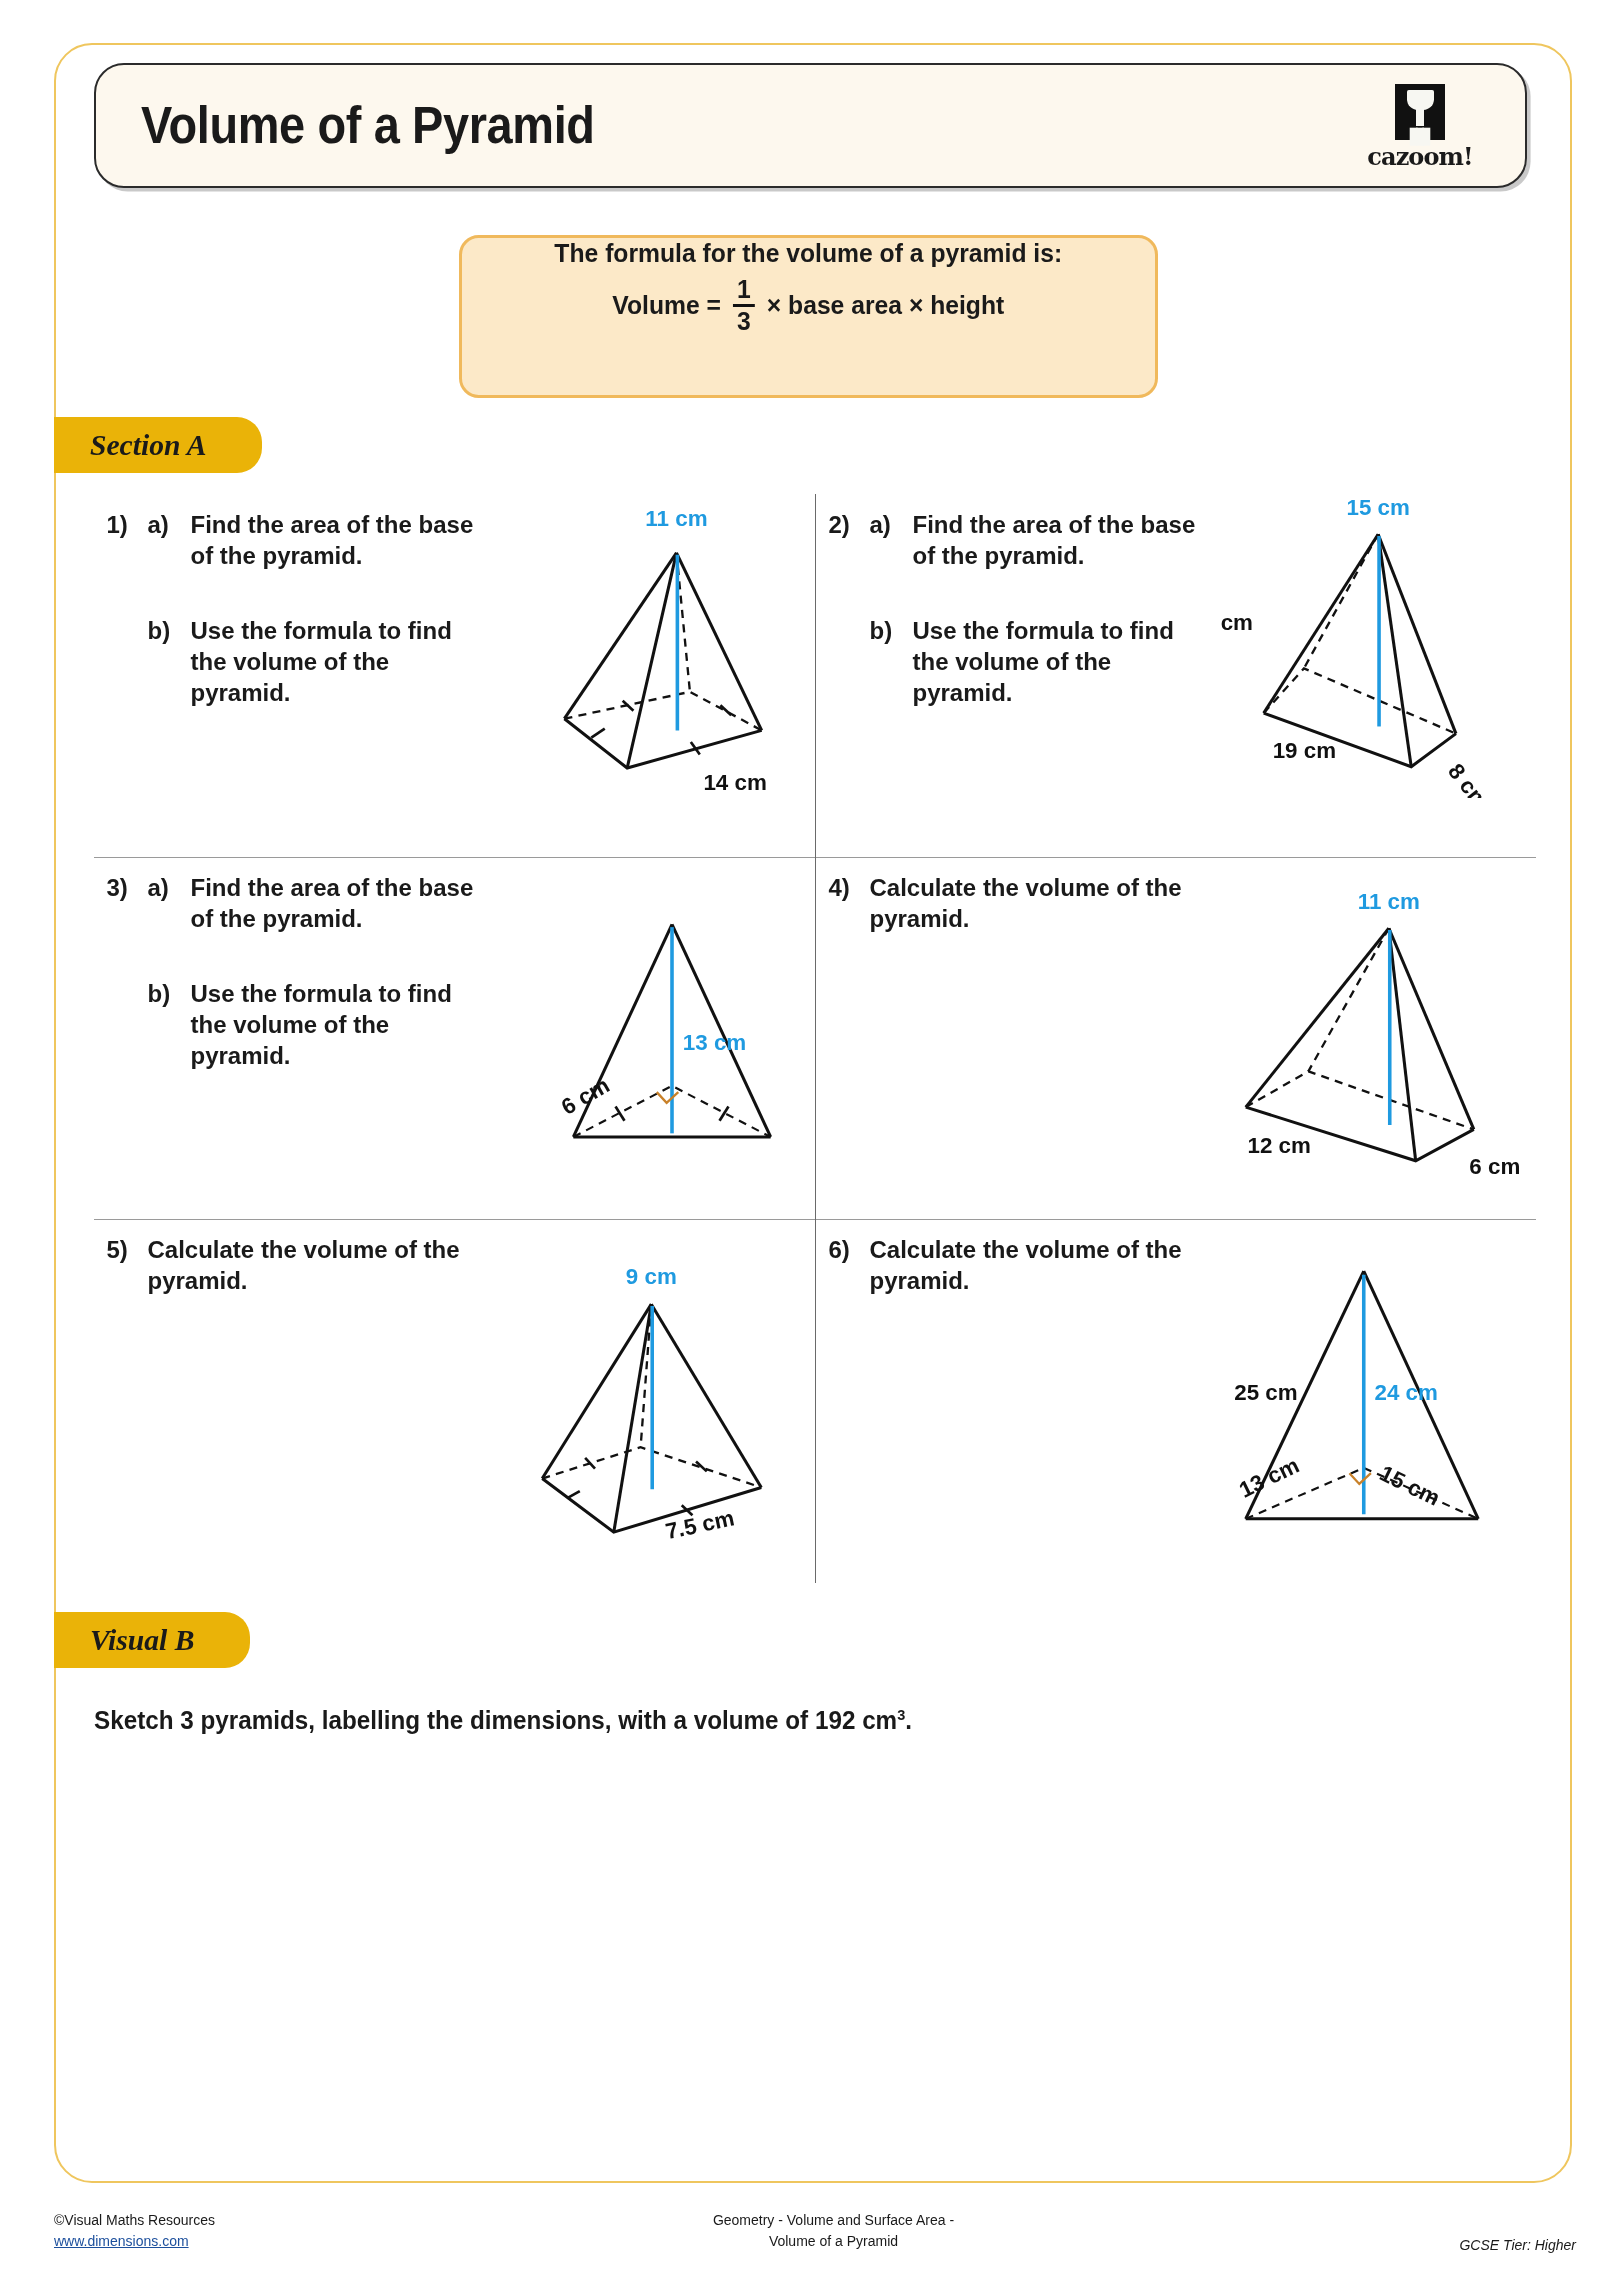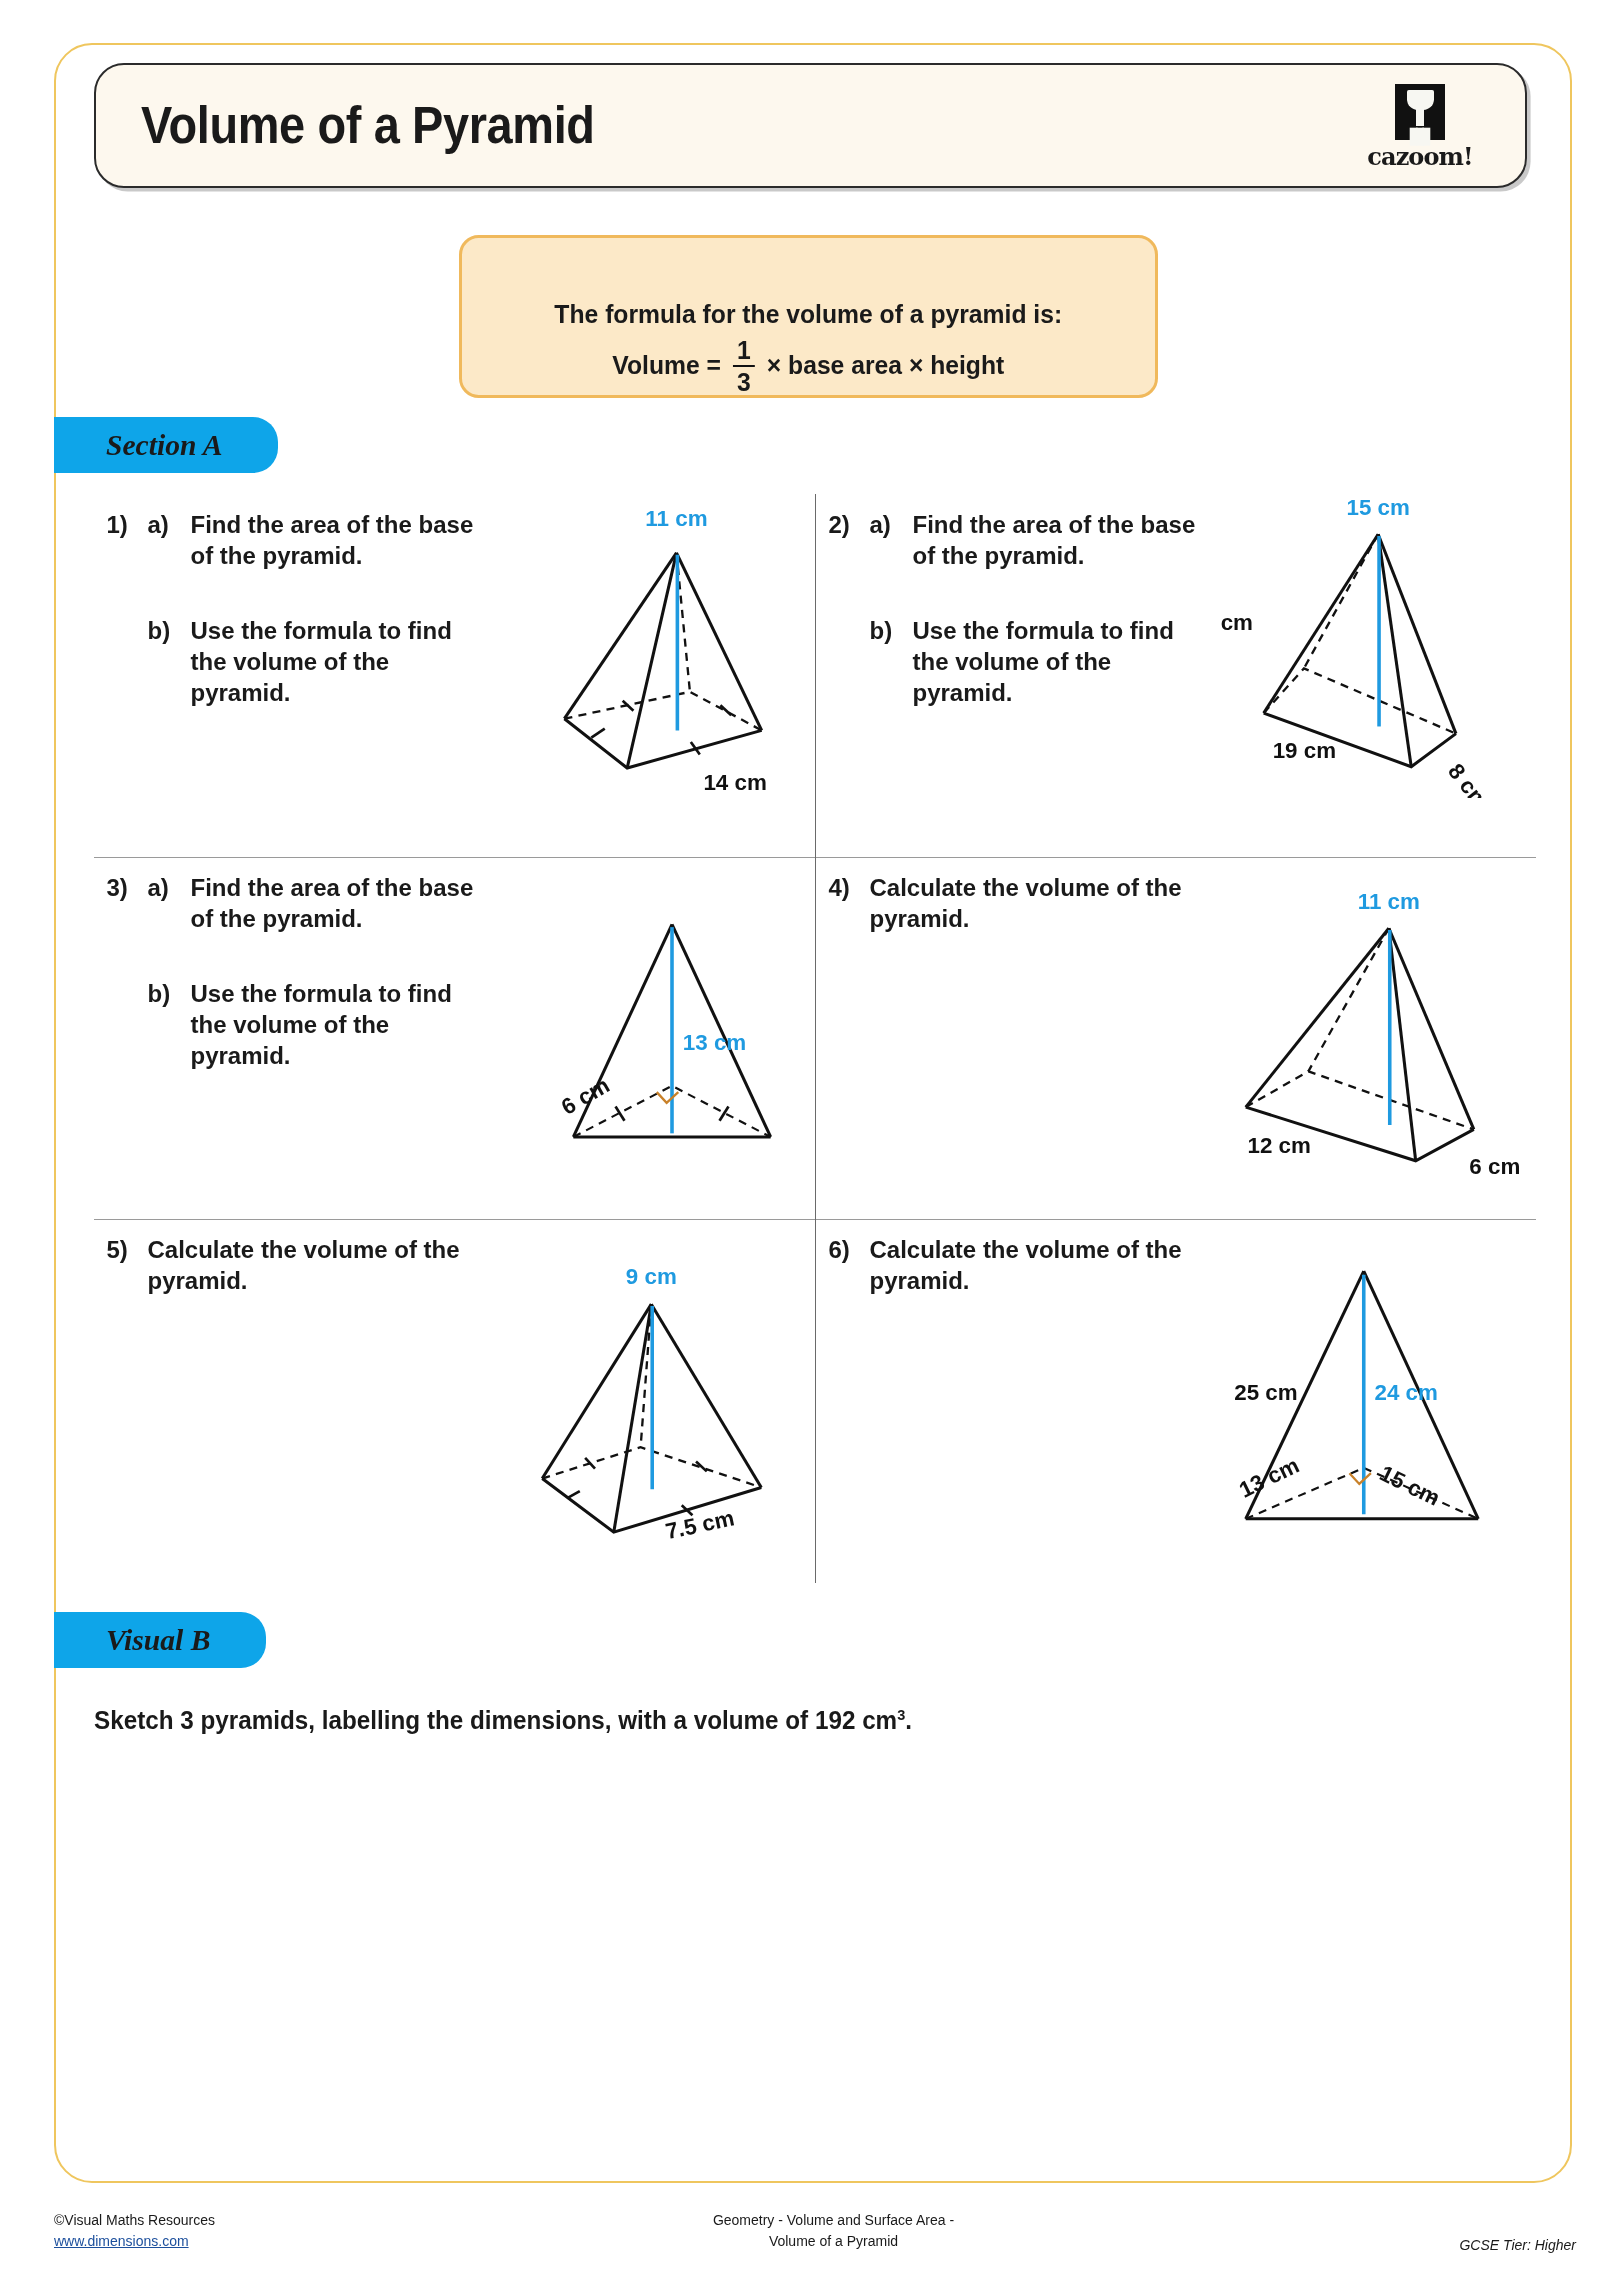--- a/index.html
+++ b/index.html
@@ -70,38 +70,38 @@
 
   
   #formula-box{
     position:absolute;
     left:459px; top:235px;
     width:699px; height:163px;
     background:#fce9c8;
     border:3.6px solid #f0b95c;
     border-radius:19.7px;
     display:flex; flex-direction:column;
-    align-items:center; justify-content:flex-end;
+    align-items:center; justify-content:flex-start;
     gap:7.2px;
   }
   #formula-line1{ font-size:26px; font-weight:bold; transform:scaleX(.95); }
   #formula-line2{ font-size:26px; font-weight:bold; display:flex; align-items:center; gap:9px; transform:scaleX(.95); }
   .frac{ display:inline-flex; flex-direction:column; align-items:center; line-height:1; margin:0 3.6px; }
   .frac .num{ font-size:26px; font-weight:bold; padding-bottom:1.8px; }
   .frac .bar{ width:23px; height:2.7px; background:#111; }
   .frac .den{ font-size:26px; font-weight:bold; padding-top:1.8px; }
 
   
   .section-head{
     position:absolute;
     height:56px;
-    background:#0ea5e9;
+    background:#eab308;
     border-radius:0 25px 25px 0;
     display:flex; align-items:center;
-    padding-left:52px; padding-right:56px;
+    padding-left:36px; padding-right:56px;
   }
   .section-head span{
     font-family:"Liberation Serif", serif;
     font-style:italic; font-weight:bold;
     font-size:29.6px;
     letter-spacing:0px;
   }
   #section-a-head{ left:54px; top:417px; }
   #section-b-head{ left:54px; top:1612px; }
 

